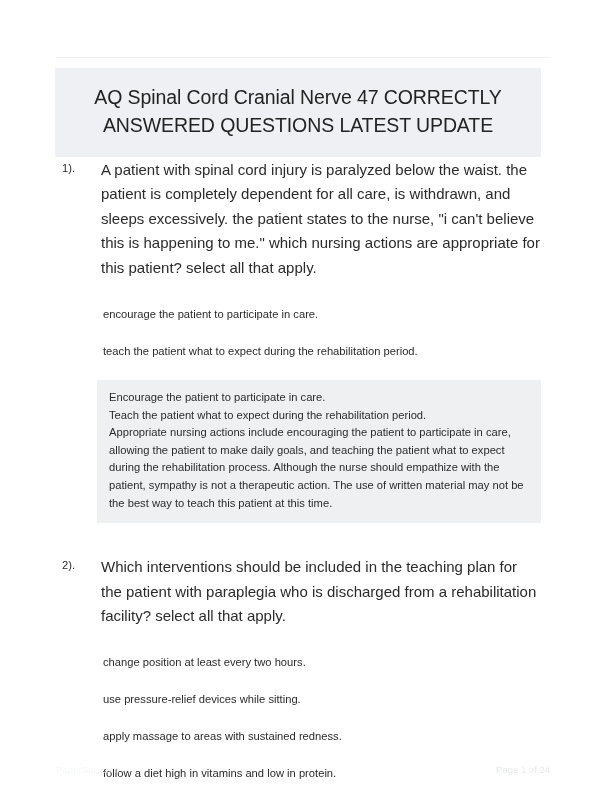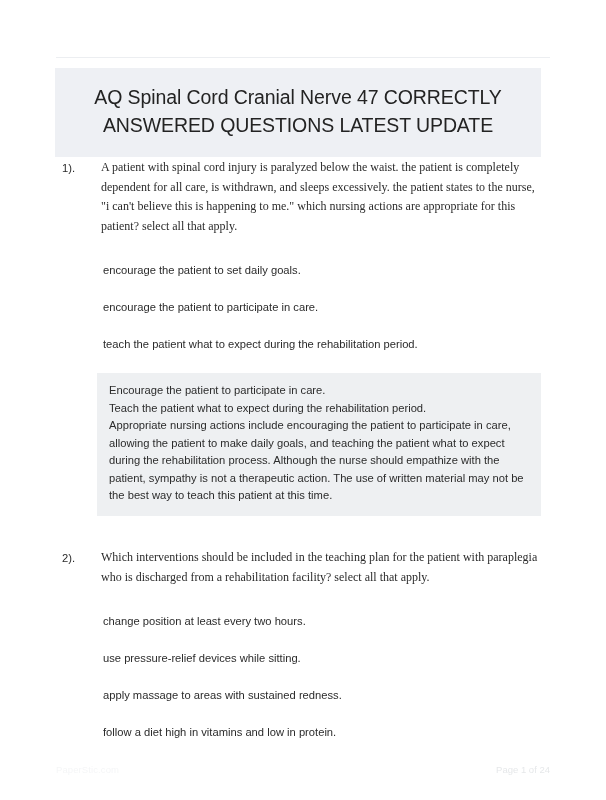--- a/index.html
+++ b/index.html
@@ -69,24 +69,23 @@
   }
   .q-num {
     flex: 0 0 39px;
     font-size: 11.2px;
     line-height: 1.62;
     color: #2b2b2b;
     padding-top: 1px;
   }
   .q-text {
     flex: 1 1 auto;
-    font-size: 12px;
+    font-size: 15px;
     line-height: 1.63;
     color: #2b2b2b;
-    font-family: Liberation Serif, serif;
   }
 
   .options {
     margin: 0;
     padding: 0;
     list-style: none;
   }
   .option {
     font-size: 11.2px;
     line-height: 1.6;
@@ -157,21 +156,20 @@
   </div>
 
   <div class="content">
 
     <div class="question-block">
       <div class="q-row">
         <div class="q-num">1).</div>
         <div class="q-text">A patient with spinal cord injury is paralyzed below the waist. the patient is completely dependent for all care, is withdrawn, and sleeps excessively. the patient states to the nurse, "i can't believe this is happening to me." which nursing actions are appropriate for this patient? select all that apply.</div>
       </div>
       <ul class="options tight">
-        <li class="option">encourage the patient to set daily goals.</li>
         <li class="option">encourage the patient to participate in care.</li>
         <li class="option">teach the patient what to expect during the rehabilitation period.</li>
       </ul>
 
       <div class="answer-box">
         <div class="answer-line">Encourage the patient to participate in care.</div>
         <div class="answer-line">Teach the patient what to expect during the rehabilitation period.</div>
         <div class="answer-expl">Appropriate nursing actions include encouraging the patient to participate in care, allowing the patient to make daily goals, and teaching the patient what to expect during the rehabilitation process. Although the nurse should empathize with the patient, sympathy is not a therapeutic action. The use of written material may not be the best way to teach this patient at this time.</div>
       </div>
     </div>

